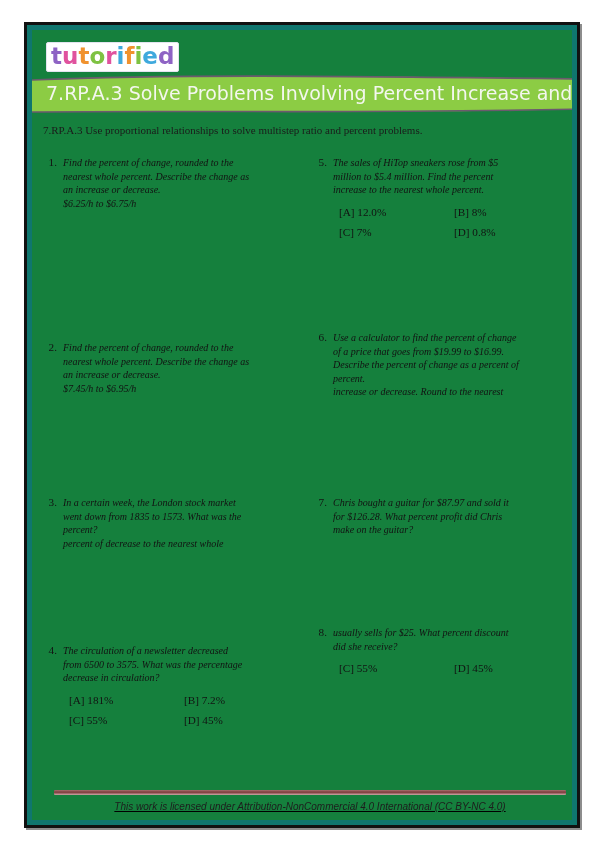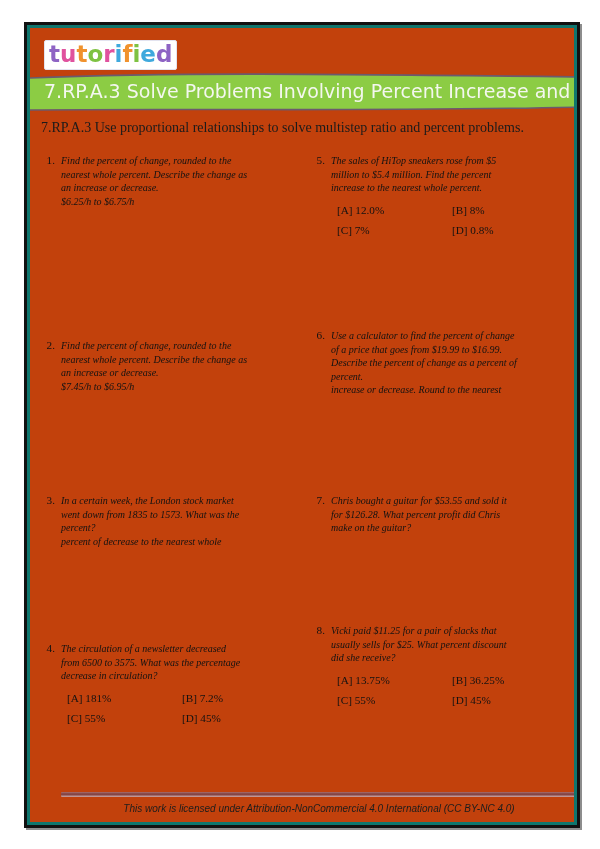--- a/index.html
+++ b/index.html
@@ -29,23 +29,23 @@
     width: 556px;
     height: 806px;
     background: #ffffff;
     border: 3px solid #111111;
     box-sizing: border-box;
     overflow: hidden;
   }
   .page-inner {
     position: absolute;
     left: 0; top: 0; right: 0; bottom: 0;
-    border: 3px solid #0f766e;
+    border: 5px solid #0f766e;
     box-sizing: border-box;
-    background: #c2410c;
+    background: #15803d;
     overflow: hidden;
   }
 
   
   .logo-area {
     position: absolute;
     left: 0;
     top: 0;
     width: 100%;
     height: 44px;
@@ -89,21 +89,21 @@
     line-height: 27px;
   }
 
   
   .standard-desc {
     position: absolute;
     left: 11px;
     top: 94px;
     width: 520px;
     font-family: "Liberation Serif", serif;
-    font-size: 14px;
+    font-size: 11px;
     color: #1b1b1b;
     line-height: 12px;
   }
 
   
   .questions {
     position: absolute;
     left: 0;
     top: 126px;
     width: 100%;
@@ -157,23 +157,24 @@
     font-size: 11.2px;
     line-height: 13.6px;
     color: #121212;
     white-space: nowrap;
   }
   .choice-a, .choice-c { width: 115px; flex: 0 0 115px; }
 
   
   .footer {
     position: absolute;
-    left: 17px;
+    left: 8px;
     bottom: 6px;
     width: 100%;
+    text-decoration: underline;
   }
   .footer-rule {
     position: relative;
     height: 5px;
     margin: 0 14px 5px 14px;
     background: linear-gradient(to bottom, #a86f6f 0%, #7d3b3b 45%, #cfa9a9 100%);
     border-radius: 1px;
   }
   .footer-text {
     text-align: center;
@@ -293,40 +294,35 @@
                 <span class="qline">Describe the percent of change as a percent of</span>
                 <span class="qline">percent.</span>
                 <span class="qline">increase or decrease. Round to the nearest</span>
               </div>
             </div>
           </div>
           <div class="qblock" style="top: 340px;">
             <div class="qrow">
               <div class="qnum">7.</div>
               <div class="qtext">
-                <span class="qline">Chris bought a guitar for $53.55 and sold it</span>
+                <span class="qline">Chris bought a guitar for $87.97 and sold it</span>
                 <span class="qline">for $126.28.  What percent profit did Chris</span>
                 <span class="qline">make on the guitar?</span>
               </div>
             </div>
           </div>
           <div class="qblock" style="top: 470px;">
             <div class="qrow">
               <div class="qnum">8.</div>
               <div class="qtext">
-                <span class="qline">Vicki paid $11.25 for a pair of slacks that</span>
                 <span class="qline">usually sells for $25. What percent discount</span>
                 <span class="qline">did she receive?</span>
               </div>
             </div>
             <div class="choices">
-              <div class="choice-row">
-                <div class="choice choice-a">[A]  13.75%</div>
-                <div class="choice">[B]  36.25%</div>
-              </div>
               <div class="choice-row">
                 <div class="choice choice-c">[C]  55%</div>
                 <div class="choice">[D]  45%</div>
               </div>
             </div>
           </div>
         </div>
     </div>
 
     <div class="footer">

